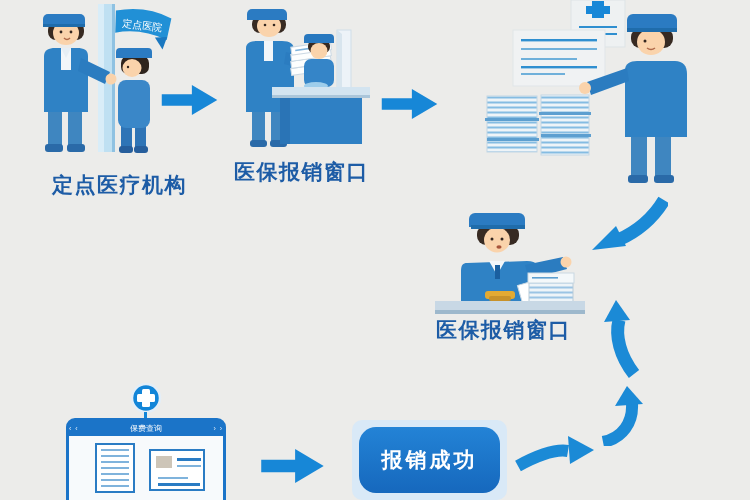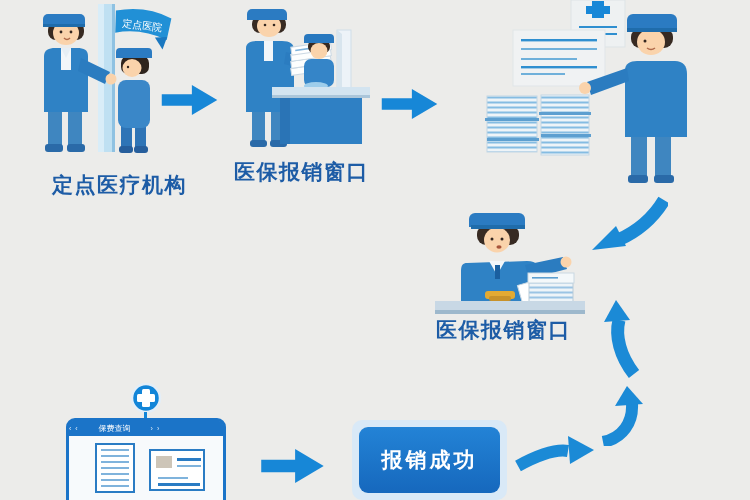--- a/index.html
+++ b/index.html
@@ -3,33 +3,33 @@
 <meta charset="utf-8">
 <style>
   html,body{margin:0;padding:0;}
   body{font-family:"Liberation Sans","DejaVu Sans",sans-serif;}
   #canvas{position:relative;width:750px;height:500px;background:#ececea;overflow:hidden;}
   .abs{position:absolute;}
   .flow-label{position:absolute;font-size:21px;font-weight:bold;color:#1d5ca6;letter-spacing:1.5px;white-space:nowrap;}
   
   .browser{position:absolute;left:66px;top:418px;width:160px;height:90px;background:#f7fafc;
            border:3px solid #1b74c8;border-radius:9px 9px 0 0;box-sizing:border-box;}
-  .browser-titlebar{height:15px;background:#1b74c8;display:flex;align-items:center;justify-content:flex-start;
+  .browser-titlebar{height:15px;background:#1b74c8;display:flex;align-items:center;justify-content:space-between;
            color:#fff;font-size:8px;gap:20px;border-radius:4px 4px 0 0;}
   .browser-titlebar .deco{font-size:7px;opacity:.85;letter-spacing:1px;}
   .browser-body{position:relative;width:100%;height:60px;}
   .doc-left{position:absolute;left:26px;top:7px;width:40px;height:50px;background:#fff;border:2px solid #2a7cc4;box-sizing:border-box;}
   .doc-left .lines{position:absolute;inset:4px;background:repeating-linear-gradient(#7fb3dc 0 2px,transparent 2px 6px);}
   .doc-right{position:absolute;left:80px;top:13px;width:56px;height:42px;background:#fff;border:2px solid #2a7cc4;box-sizing:border-box;}
   .thumb{position:absolute;left:5px;top:5px;width:16px;height:12px;background:#cdc5b8;}
   .bar{position:absolute;height:3px;background:#2a7cc4;}
   .bar.light{background:#7fb3dc;height:2px;}
   
   .success-outer{position:absolute;left:352px;top:420px;width:155px;height:80px;background:#d9e9f7;border-radius:10px;}
-  .success-inner{position:absolute;inset:7px;background:linear-gradient(180deg,#2383d6,#1668bd);border-radius:9px;
+  .success-inner{position:absolute;inset:7px;background:linear-gradient(180deg,#2383d6,#1668bd);border-radius:17px;
            display:flex;align-items:center;justify-content:center;color:#fff;font-size:21px;font-weight:bold;letter-spacing:3px;}
   svg{display:block;}
 </style>
 </head>
 <body>
 
 <div id="canvas">
 
   <svg class="abs" style="left:28px;top:4px" width="150" height="152" viewBox="0 0 150 152">
 

